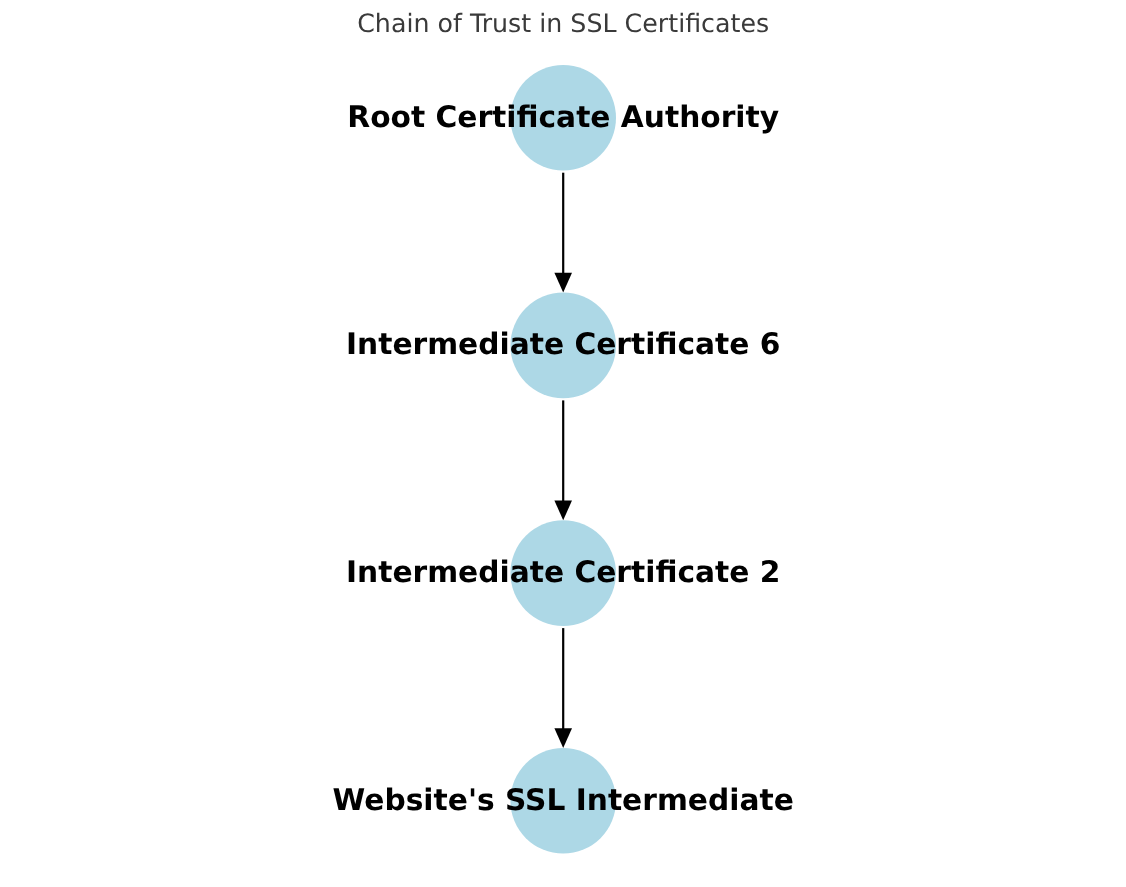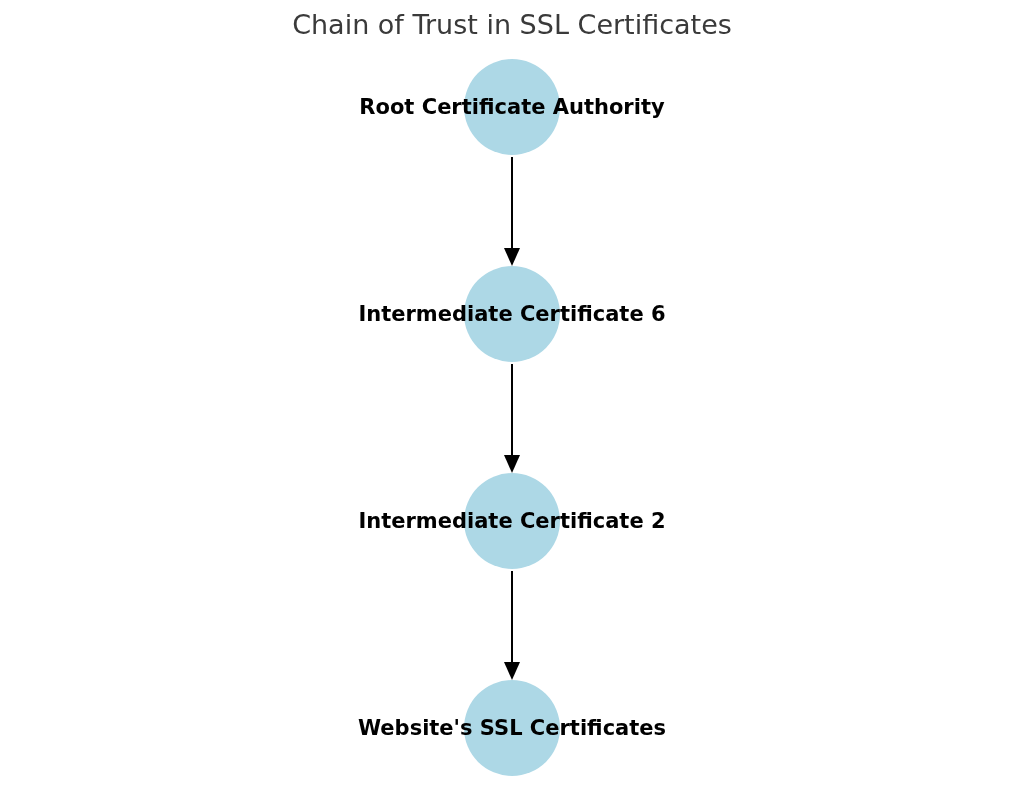--- a/index.html
+++ b/index.html
@@ -14,39 +14,39 @@
     background: #ffffff;
     overflow: hidden;
     font-family: "DejaVu Sans", "Liberation Sans", sans-serif;
   }
   .diagram-title {
     position: absolute;
     top: 9px;
     left: 0;
     width: 100%;
     text-align: center;
-    font-size: 27px;
+    font-size: 23px;
     font-weight: normal;
     color: #3a3a3a;
     margin: 0;
   }
   .node-circle {
     position: absolute;
     left: 464px;
     width: 96px;
     height: 96px;
     border-radius: 50%;
     background: #add8e6;
   }
   .node-label {
     position: absolute;
     left: 0;
     width: 100%;
     text-align: center;
-    font-size: 21px;
+    font-size: 27px;
     font-weight: bold;
     color: #000000;
     line-height: 28px;
     white-space: nowrap;
   }
   .edge-line {
     position: absolute;
     left: 511px;
     width: 2px;
     background: #000000;
@@ -80,15 +80,15 @@
   <div class="edge-line" style="top:364px; height:92px;"></div>
   <div class="edge-head" style="top:455px;"></div>
 
   <div class="node-circle" style="top:473px;"></div>
   <div class="node-label" style="top:507px;">Intermediate Certificate 2</div>
 
   <div class="edge-line" style="top:571px; height:92px;"></div>
   <div class="edge-head" style="top:662px;"></div>
 
   <div class="node-circle" style="top:680px;"></div>
-  <div class="node-label" style="top:714px;">Website's SSL Certificates</div>
+  <div class="node-label" style="top:714px;">Website's SSL Intermediate</div>
 
 </div>
 
 </body></html>

